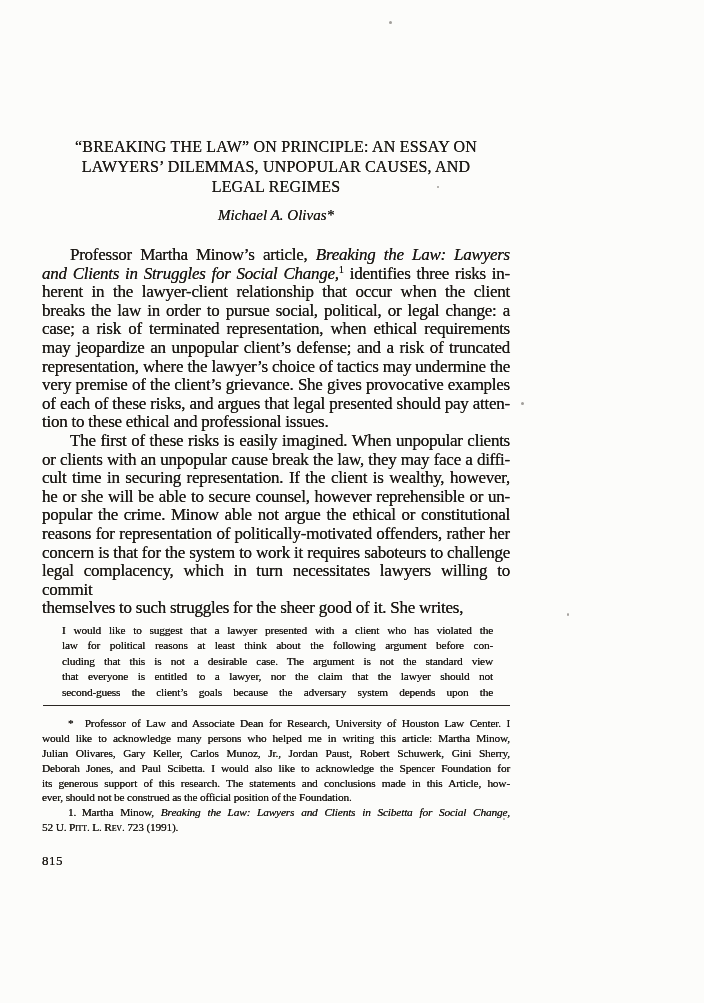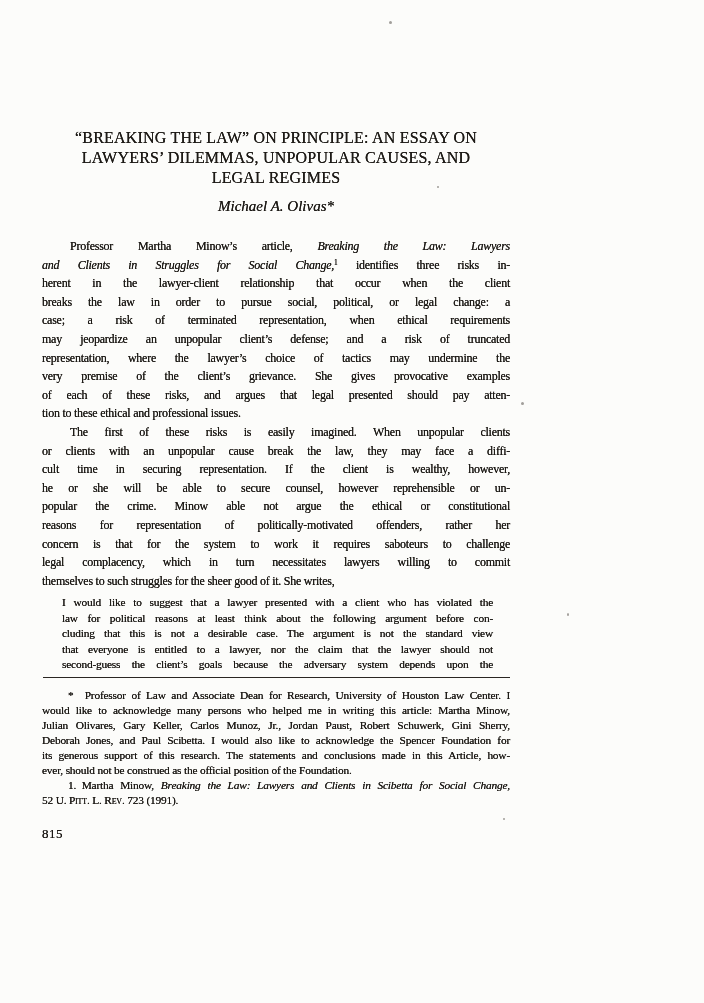--- a/index.html
+++ b/index.html
@@ -13,42 +13,42 @@
   .page {
     position: relative;
     width: 704px;
     height: 1003px;
     background: var(--paper);
     overflow: hidden;
   }
   .content {
     position: absolute;
     left: 42px;
-    top: 4px;
+    top: 13px;
     width: 468px;
     padding-top: 124px;
     text-shadow: 0 0 0.35px currentColor; 
   }
   .title {
     margin: 0;
     font-size: 16px;
     font-weight: normal;
     line-height: 20px;
     text-align: center;
     letter-spacing: 0.2px;
   }
   .author {
     margin-top: 9px;
     font-style: italic;
     font-size: 15px;
     line-height: 18px;
     text-align: center;
   }
   .para {
-    font-size: 12px;
+    font-size: 17px;
     line-height: 18.6px;
     letter-spacing: -0.25px;
   }
   .para-1 { margin-top: 22px; }
   .line {
     text-align: justify;
     text-align-last: justify;
   }
   .para .line.first { text-indent: 28px; }
   .para .line.last,

